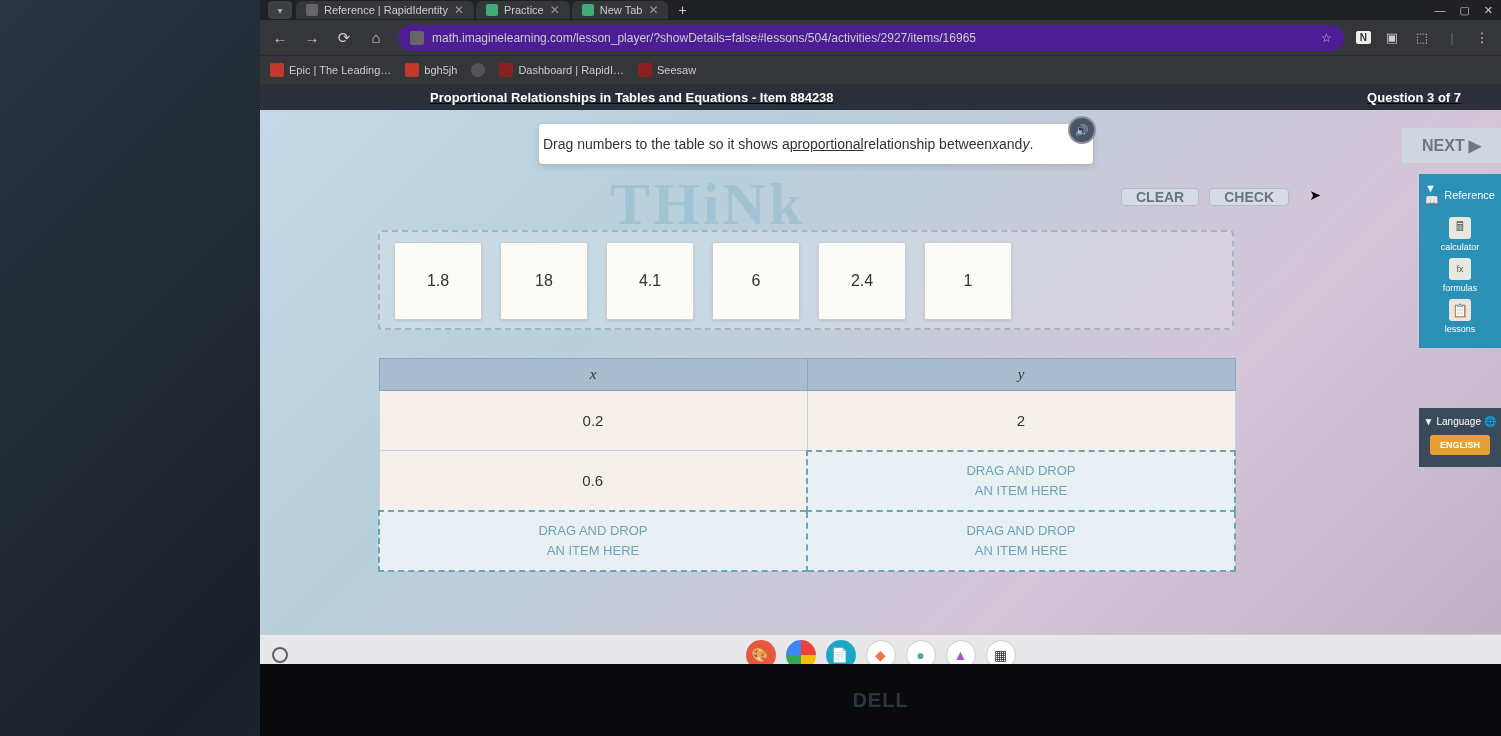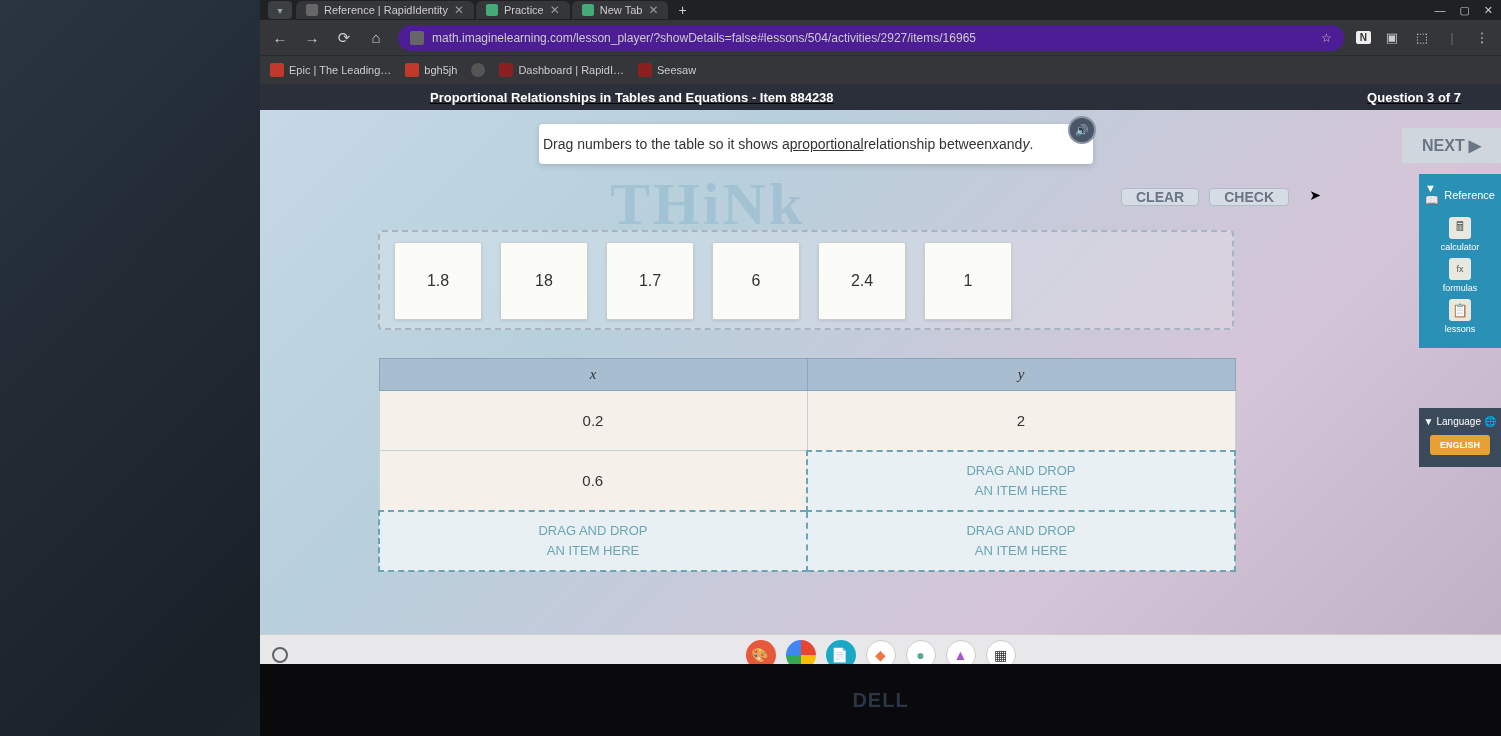--- a/index.html
+++ b/index.html
@@ -188,21 +188,21 @@
 
       <div class="action-btns">
         <button class="action-btn">CLEAR</button>
         <button class="action-btn">CHECK</button>
       </div>
       <div class="cursor">➤</div>
 
       <div class="tile-bank">
         <div class="tile">1.8</div>
         <div class="tile">18</div>
-        <div class="tile">1.7</div>
+        <div class="tile">4.1</div>
         <div class="tile">6</div>
         <div class="tile">2.4</div>
         <div class="tile">1</div>
       </div>
 
       <table class="prop-table">
         <tbody>
             <tr>
           <th>x</th>
           <th>y</th>

